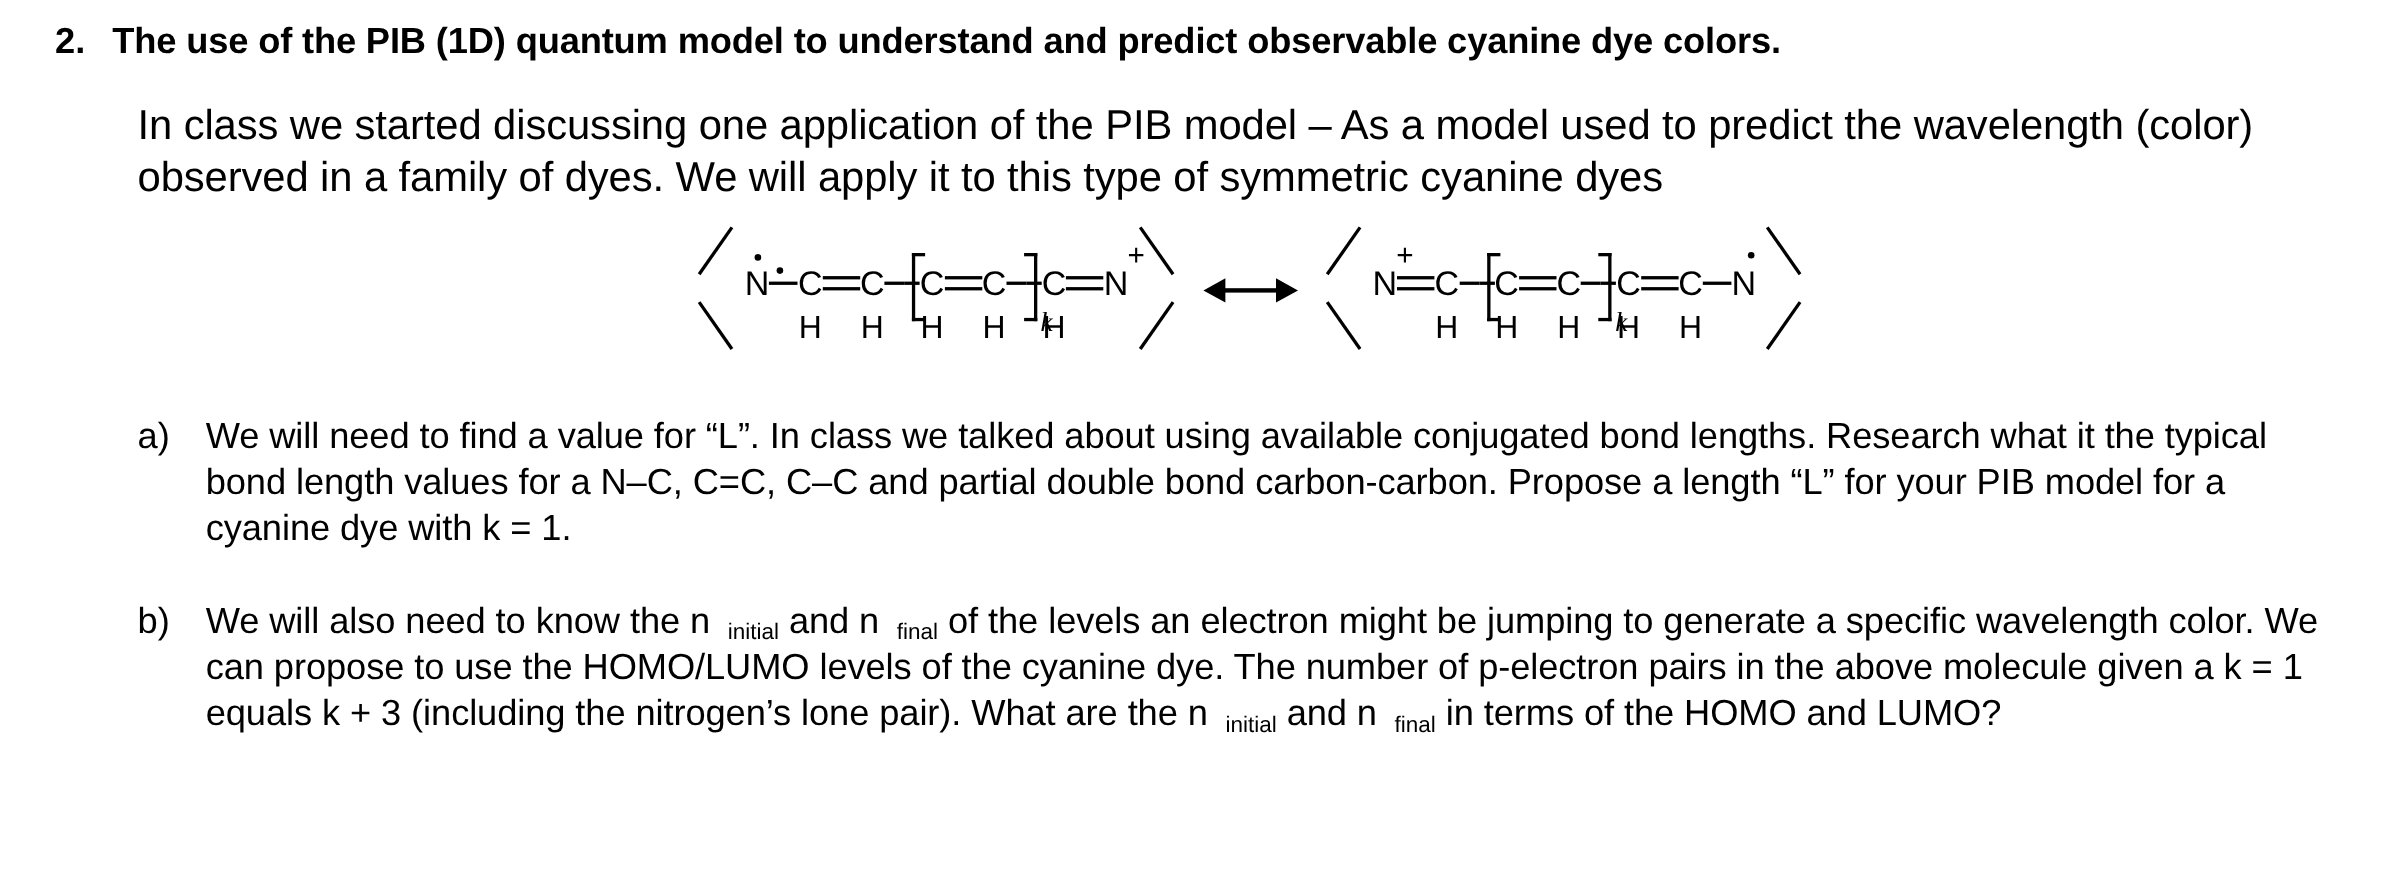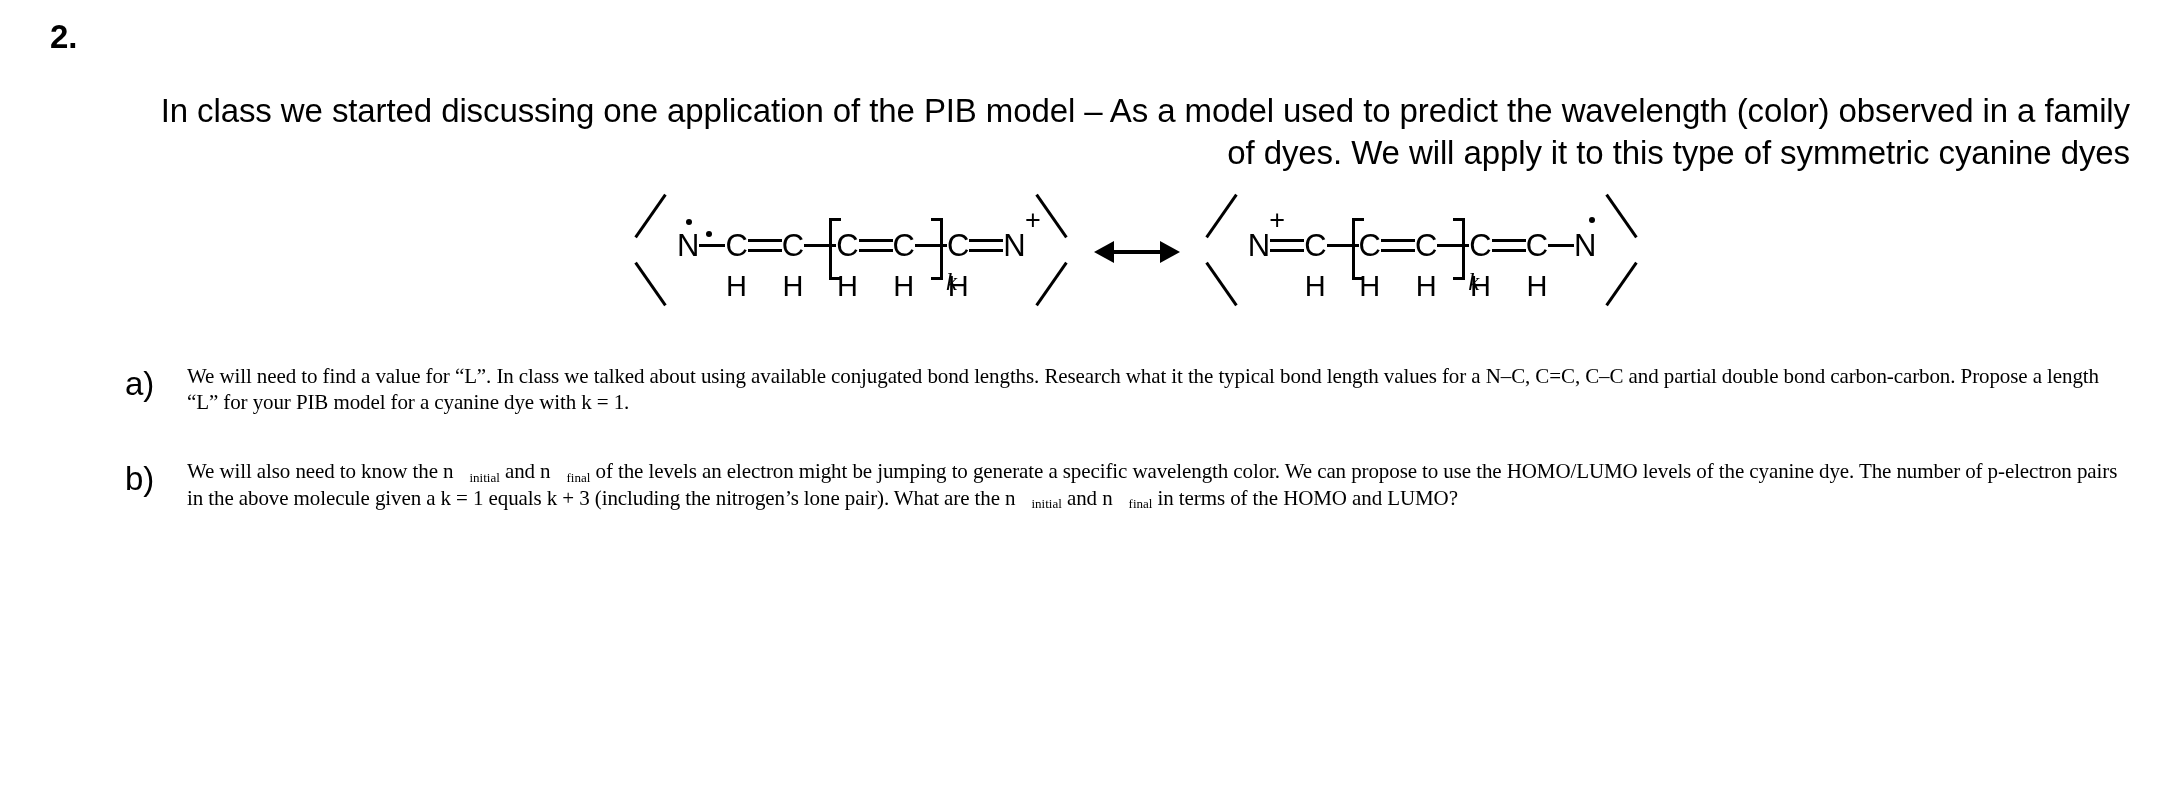--- a/index.html
+++ b/index.html
@@ -39,45 +39,43 @@
     font-size: 33px;
     font-weight: bold;
     line-height: 1.18;
     letter-spacing: -0.15px;
   }
 
   
   .intro {
     margin-left: 85px;
     margin-top: 33px;
-    font-size: 33px;
+    font-size: 38px;
     line-height: 1.27;
     letter-spacing: -0.1px;
     max-width: 2010px;
-    text-align: right;
   }
 
   
   .item-row {
     display: flex;
     align-items: flex-start;
     margin-left: 85px;
   }
   .item-letter {
     font-size: 33px;
     line-height: 1.27;
     width: 62px;
     flex: 0 0 62px;
   }
   .item-body {
-    font-size: 21px;
+    font-size: 33px;
     line-height: 1.27;
     letter-spacing: -0.1px;
     max-width: 1940px;
-    font-family: Liberation Serif, serif;
   }
   .item-a { margin-top: 36px; }
   .item-b { margin-top: 42px; }
 
   sub {
     font-size: 0.62em;
     vertical-align: baseline;
     position: relative;
     top: 0.28em;
     letter-spacing: 0px;
@@ -276,20 +274,21 @@
   .res-arrow .head.l { left: 0; border-right: 20px solid #000; }
   .res-arrow .head.r { right: 0; border-left: 20px solid #000; }
 </style>
 </head>
 <body>
 
 <div class="page">
 
   <div class="heading-row">
     <div class="heading-num">2.</div>
+    <div class="heading-text">The use of the PIB (1D) quantum model to understand and predict observable cyanine dye colors.</div>
   </div>
 
   <div class="intro">In class we started discussing one application of the PIB model – As a model used to predict the wavelength (color) observed in a family of dyes. We will apply it to this type of symmetric cyanine dyes</div>
 
   <div class="molecule-area">
     <div class="molecule-wrap">
 
       <div class="mol">
         <div class="chain">
           <div class="nsub">

